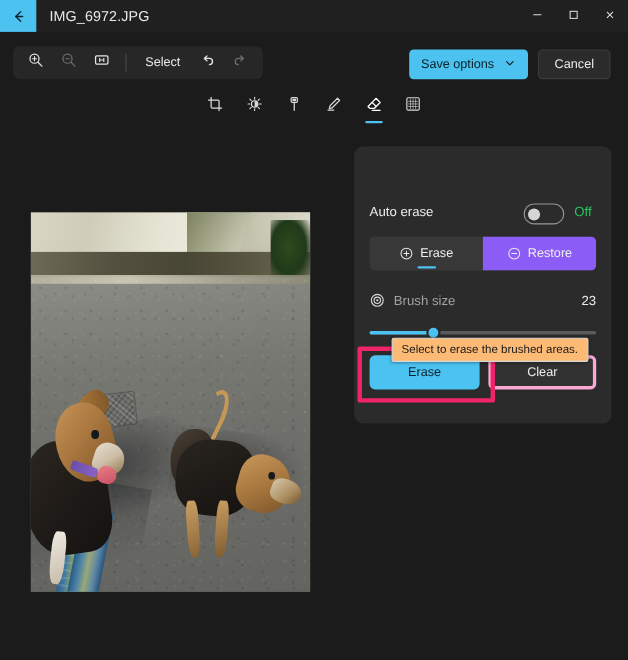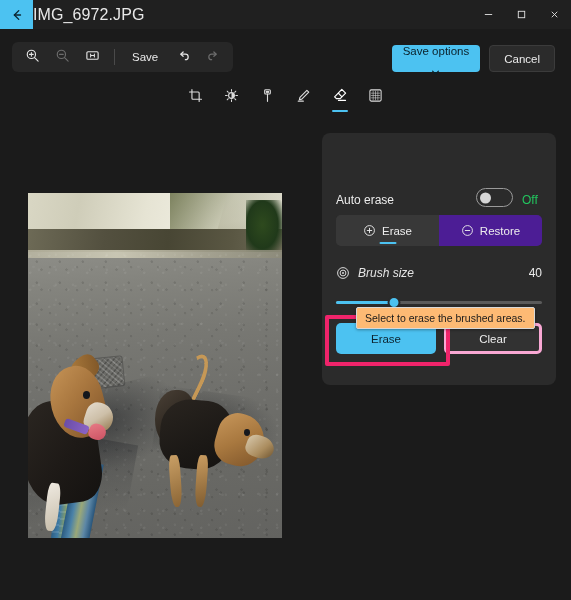--- a/index.html
+++ b/index.html
@@ -36,22 +36,22 @@
     display: flex;
     align-items: center;
     justify-content: center;
     cursor: pointer;
   }
   .back-button svg { display: block; }
   .win-title {
     flex: 1;
     display: flex;
     align-items: center;
-    padding-left: 0;
-    font-size: 16px;
+    padding-left: 12px;
+    font-size: 13px;
     color: #e8e8e8;
     letter-spacing: .1px;
   }
   .win-controls { display: flex; align-items: stretch; }
   .win-btn {
     width: 33px;
     display: flex;
     align-items: center;
     justify-content: center;
     color: #e0e0e0;
@@ -112,21 +112,20 @@
   .save-options {
     height: 27px;
     background: #4cc2f1;
     border-radius: 4px;
     display: flex;
     align-items: center;
     padding: 0 11px;
     gap: 9px;
     cursor: pointer;
     border: none;
-    flex-direction: column;
   }
   .save-options .lbl {
     font-size: 11.5px;
     color: #0a2029;
     font-family: "Liberation Sans", sans-serif;
   }
   .cancel-btn {
     height: 27px;
     min-width: 62px;
     background: #2b2b2b;
@@ -472,21 +471,21 @@
     font-size: 10px;
     color: #eaeaea;
   }
 
   .row-auto {
     position: absolute;
     left: 14px; top: 52px;
     width: 206px;
     height: 22px;
     display: flex;
-    align-items: flex-end;
+    align-items: flex-start;
   }
   .row-label {
     font-size: 12px;
     color: #ececec;
     flex: 1;
   }
   .toggle {
     width: 37px; height: 19px;
     border-radius: 10px;
     background: #2b2b2b;
@@ -522,42 +521,42 @@
     flex: 1;
     position: relative;
     display: flex;
     align-items: center;
     justify-content: center;
     gap: 6px;
     font-size: 11.5px;
     color: #ededed;
     cursor: pointer;
   }
-  .seg.sel { background: #4c1d95; }
+  .seg.sel { background: #8b5cf6; }
   .seg.sel-left { background: #383838; }
   .seg.active::after {
     content: "";
     position: absolute;
     bottom: 2px; left: 50%;
     transform: translateX(-50%);
     width: 17px; height: 2.5px;
     background: #4cc2f1;
     border-radius: 2px;
   }
   .seg .sicon { display: flex; align-items: center; }
 
   .brush-row {
     position: absolute;
     left: 14px; top: 133px;
     width: 206px;
     display: flex;
     align-items: center;
     gap: 8px;
   }
-  .brush-label { font-size: 12px; color: #e5e5e5; flex: 1; font-style: italic; }
+  .brush-label { font-size: 12px; color: #a3a3a3; flex: 1; }
   .brush-val { font-size: 12px; color: #ececec; }
 
   .slider {
     position: absolute;
     left: 14px; top: 162px;
     width: 206px; height: 14px;
     display: flex;
     align-items: center;
   }
   .slider-track {
@@ -702,21 +701,21 @@
       </div>
       <div class="tb-icon">
         <span>
           <svg width="15" height="15" viewBox="0 0 16 16" fill="none">
             <rect x="2" y="4" width="12" height="8" rx="1.2" stroke="currentColor" stroke-width="1.2"></rect>
             <path d="M6 6.5v3M10 6.5v3M6.8 8h2.4" stroke="currentColor" stroke-width="1.1" stroke-linecap="round"></path>
           </svg>
         </span>
       </div>
       <div class="tb-divider"></div>
-      <div class="tb-text">Save</div>
+      <div class="tb-text">Select</div>
       <div class="tb-icon">
         <span>
           <svg width="15" height="15" viewBox="0 0 16 16" fill="none">
             <path d="M5.5 6.5H10a3 3 0 013 3c0 1.7-1.4 3-3 3" stroke="currentColor" stroke-width="1.3" stroke-linecap="round"></path>
             <path d="M7.6 4.2L5.1 6.6l2.5 2.2" stroke="currentColor" stroke-width="1.3" stroke-linecap="round" stroke-linejoin="round"></path>
           </svg>
         </span>
       </div>
       <div class="tb-icon dim">
         <span>
@@ -877,21 +876,21 @@
 
     <div class="brush-row">
       <span style="display:flex;color:#d8d8d8;">
         <svg width="14" height="14" viewBox="0 0 14 14" fill="none">
           <circle cx="7" cy="7" r="5.4" stroke="currentColor" stroke-width="1"></circle>
           <circle cx="7" cy="7" r="2.9" stroke="currentColor" stroke-width="1"></circle>
           <circle cx="7" cy="7" r="1" fill="currentColor"></circle>
         </svg>
       </span>
       <span class="brush-label">Brush size</span>
-      <span class="brush-val">40</span>
+      <span class="brush-val">23</span>
     </div>
 
     <div class="slider">
       <div class="slider-track"></div>
       <div class="slider-fill" id="sliderFill" style="width: 28%;"></div>
       <div class="slider-thumb" id="sliderThumb" style="left: 28%;"></div>
     </div>
 
     <div class="btn-row">
       <button class="erase-btn">Erase</button>

